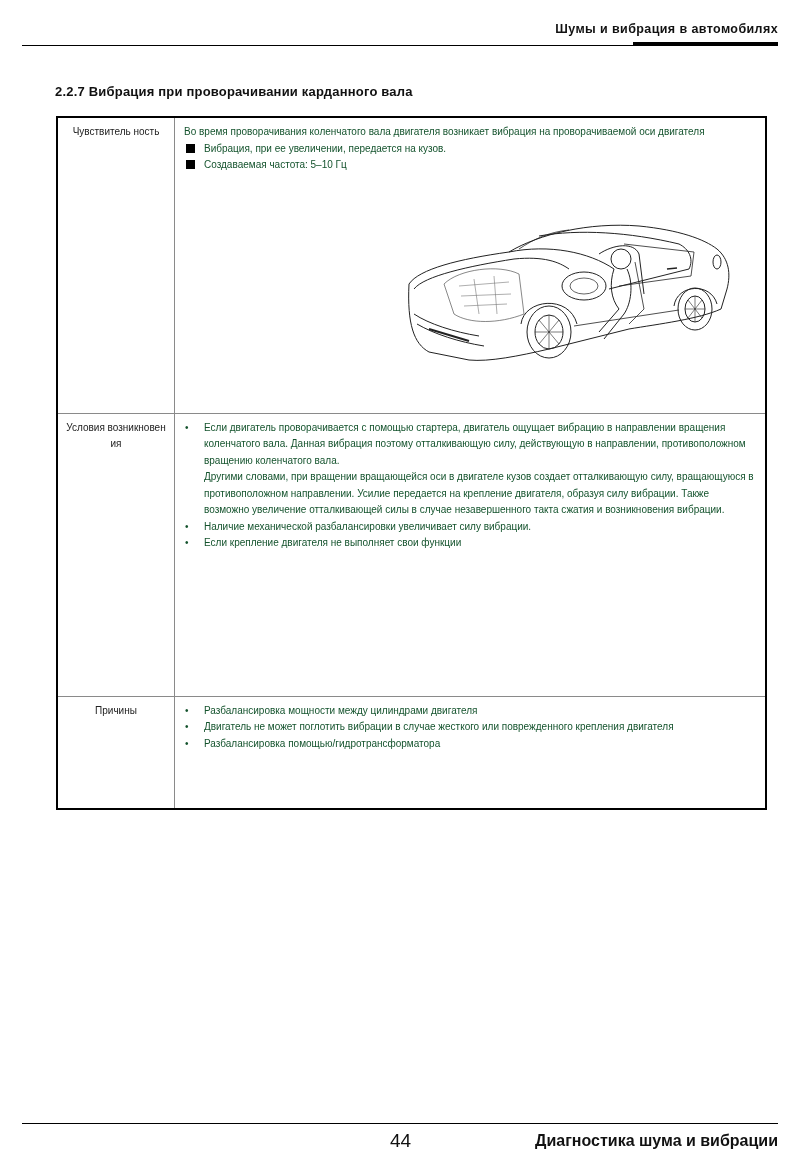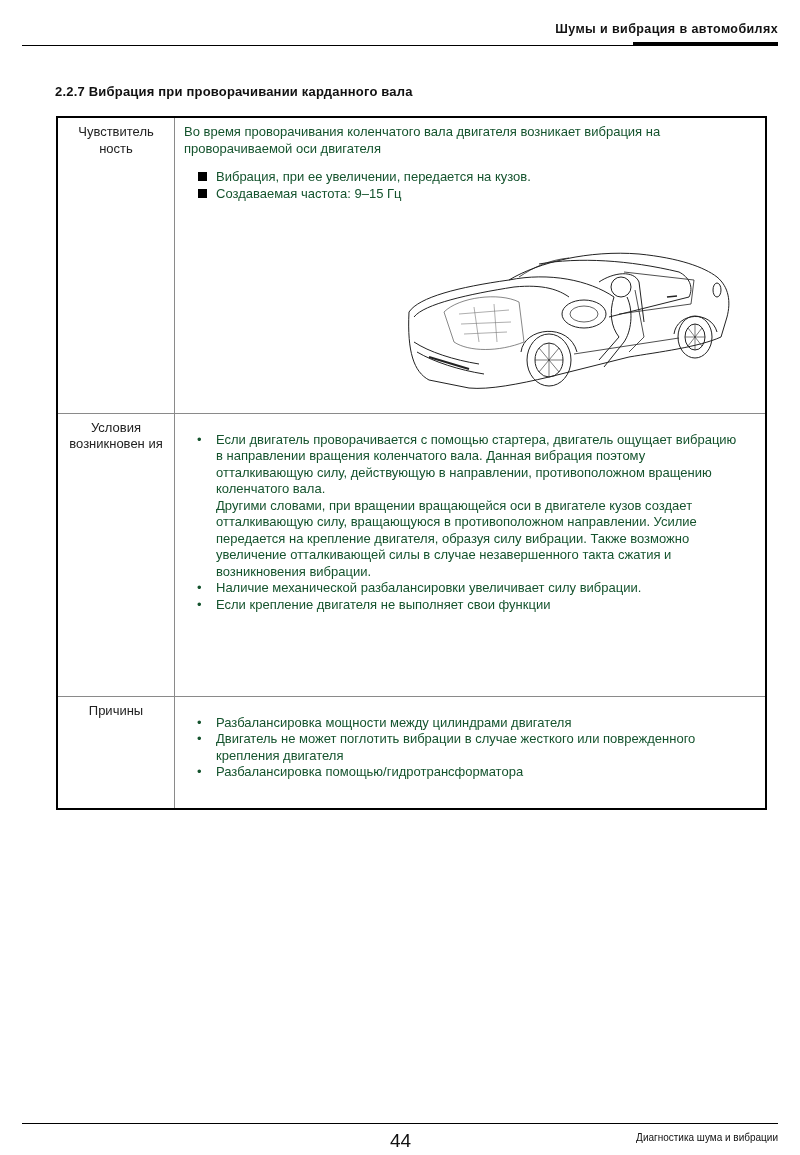--- a/index.html
+++ b/index.html
@@ -3,52 +3,52 @@
 <meta charset="utf-8">
 <style>
   html, body { margin: 0; padding: 0; background: #ffffff; }
   body { width: 800px; height: 1155px; position: relative; overflow: hidden;
          font-family: "Liberation Sans", sans-serif; color: #111; }
   .hdr-title { position: absolute; right: 22px; top: 22px; font-size: 12.5px; font-weight: bold; letter-spacing: 0.4px; margin-left: 36px; }
   .hdr-line { position: absolute; left: 22px; right: 22px; top: 45px; height: 1px; background: #000; }
   .hdr-thick { position: absolute; right: 22px; width: 145px; top: 42px; height: 3px; background: #000; }
   .section-title { position: absolute; left: 55px; top: 84px; font-size: 13px; font-weight: bold; letter-spacing: 0.2px; }
   table.main { position: absolute; left: 56px; top: 116px; width: 711px; border-collapse: collapse;
-               border: 2px solid #000; font-size: 13px; line-height: 16.5px; }
+               border: 2px solid #000; font-size: 10px; line-height: 16.5px; }
   table.main td { border: 1px solid #8a8a8a; vertical-align: top; padding: 0; }
   td.lbl { width: 108px; text-align: center; padding: 6px 4px 0 4px !important; color: #222; }
   td.cnt { padding: 6px 10px 0 9px !important; color: #14532d; }
-  ul { margin: 12px; padding: 0; list-style: none; }
+  ul { margin: 0; padding: 0; list-style: none; }
   ul.sq li { position: relative; padding-left: 20px; }
   ul.sq li::before { content: ""; position: absolute; left: 2px; top: 3px; width: 9px; height: 9px; background: #000; }
   ul.dot li { position: relative; padding-left: 20px; }
   ul.dot li::before { content: "•"; position: absolute; left: 1px; top: 0; }
   .car { display: block; margin: 40px 0 0 215px; }
   .footer-line { position: absolute; left: 22px; right: 22px; top: 1123px; height: 1px; background: #000; }
   .page-num { position: absolute; left: 390px; top: 1130px; font-size: 19px; }
-  .footer-title { position: absolute; right: 22px; top: 1132px; font-size: 10px; font-weight: normal; }
+  .footer-title { position: absolute; right: 22px; top: 1132px; font-size: 16px; font-weight: bold; }
 </style>
 </head>
 <body>
 
 <div class="hdr-title">Шумы и вибрация в автомобилях</div>
 <div class="hdr-thick"></div>
 <div class="hdr-line"></div>
 
 <div class="section-title">2.2.7 Вибрация при проворачивании карданного вала</div>
 
 <table class="main">
   <tbody>
       <tr style="height:296px">
     <td class="lbl">Чувствитель ность</td>
     <td class="cnt">
       <div>Во время проворачивания коленчатого вала двигателя возникает вибрация на проворачиваемой оси двигателя</div>
       <ul class="sq">
         <li>Вибрация, при ее увеличении, передается на кузов.</li>
-        <li>Создаваемая частота: 9–15 Гц</li>
+        <li>Создаваемая частота: 5–10 Гц</li>
       </ul>
       <svg class="car" width="340" height="150" viewBox="0 0 340 150" fill="none" stroke="#222" stroke-width="1">
 
         <path d="M10 70 C 20 55, 60 45, 110 38 C 140 20, 190 8, 240 12 C 280 16, 305 25, 318 35 C 330 45, 332 60, 328 75 L 322 95 C 300 105, 260 110, 230 115 L 150 135 C 120 142, 90 148, 70 146 L 30 138 C 15 130, 8 110, 10 70 Z"></path>
         <path d="M15 75 C 25 62, 70 52, 115 45 C 145 42, 160 48, 170 55"></path>
         <path d="M110 38 C 150 30, 190 38, 215 55"></path>
         <path d="M140 22 C 180 15, 230 18, 280 30 C 290 35, 295 45, 290 55 L 210 75"></path>
         <path d="M200 40 C 215 30, 235 28, 240 40 L 245 80"></path>
 
         <path d="M120 35 C 135 25, 150 18, 170 16" stroke-width="0.8"></path>

